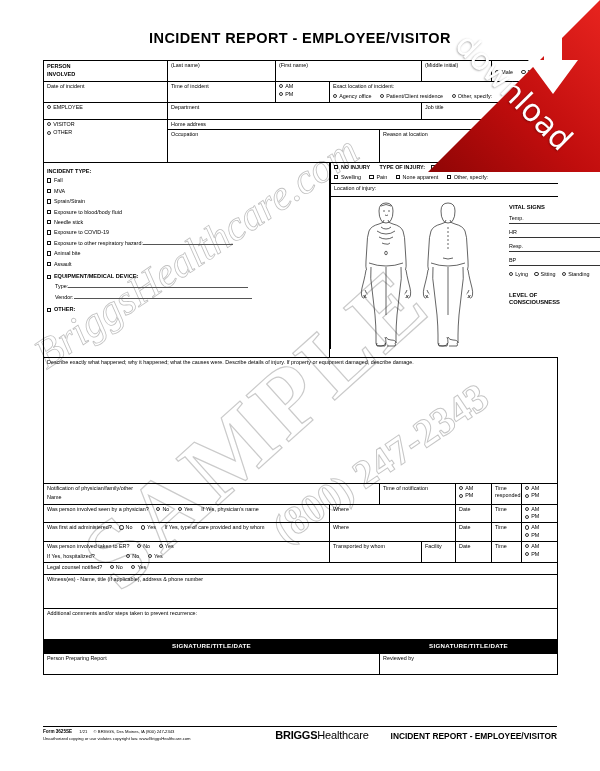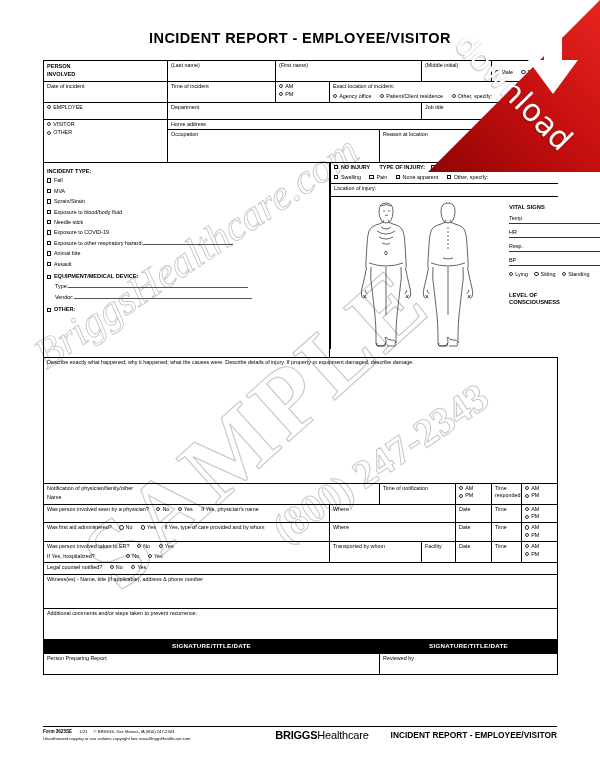--- a/index.html
+++ b/index.html
@@ -439,21 +439,21 @@
     <div class="foot-line"></div>
     <div class="foot-row">
       <div class="fine">
         <div>
           <span class="fno">Form 3625SE</span>
           <span style="margin-left:6px">1/21</span>
           <span style="margin-left:5px">© BRIGGS, Des Moines, IA  (800) 247-2343</span>
         </div>
         <div>Unauthorized copying or use violates copyright law.  www.BriggsHealthcare.com</div>
       </div>
-      <div style="display:flex;align-items:flex-start">
+      <div style="display:flex;align-items:flex-end">
         <div class="brand">
           <span>BRIGGS</span><span class="b2">Healthcare</span>
         </div>
         <div class="foot-title">INCIDENT REPORT - EMPLOYEE/VISITOR</div>
       </div>
     </div>
   </div>
 
   <div class="ribbon">
     <div class="tri2"></div>

